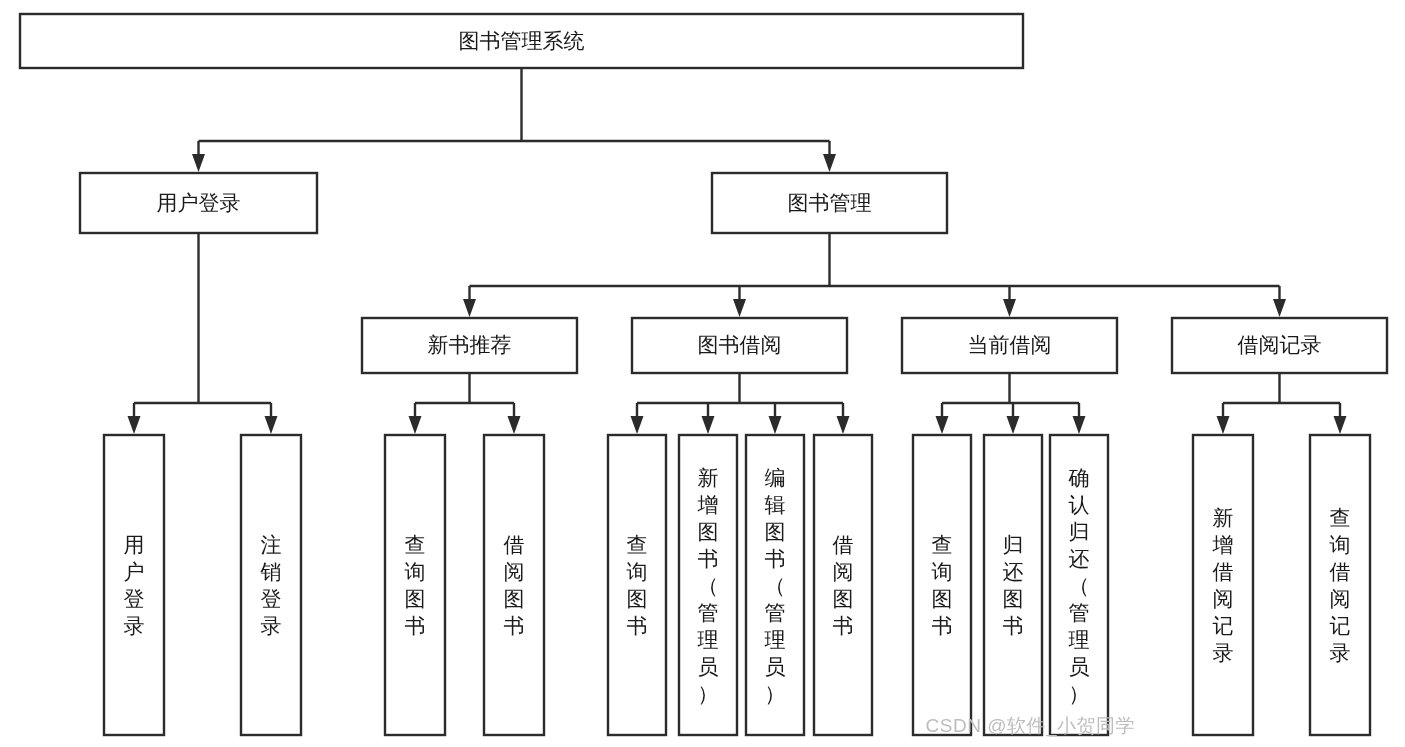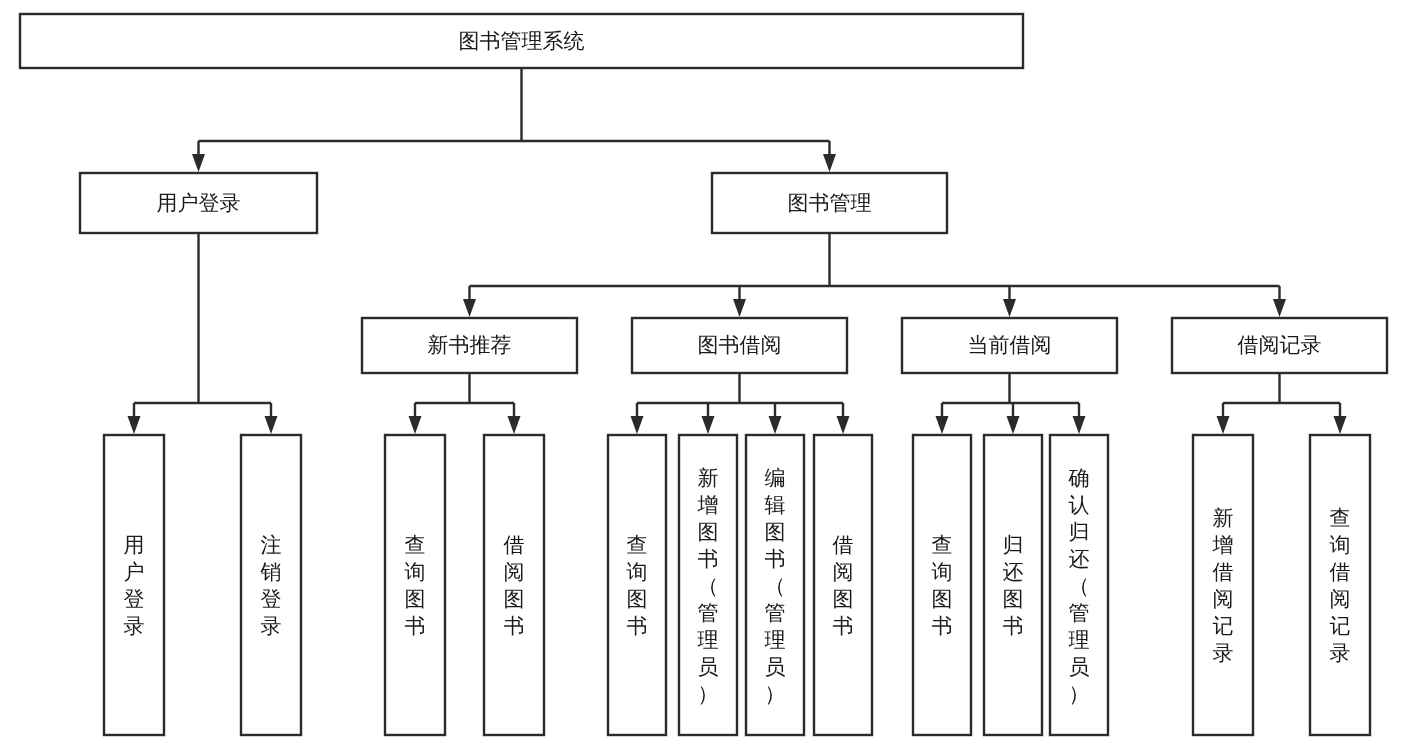--- a/index.html
+++ b/index.html
@@ -214,13 +214,14 @@
         <g>
           <rect class="node-box" x="1193" y="435" width="60" height="300"></rect>
           <text class="node-label-v" x="1223" y="525.06"><tspan x="1223" dy="0">新</tspan><tspan x="1223" dy="27">增</tspan><tspan x="1223" dy="27">借</tspan><tspan x="1223" dy="27">阅</tspan><tspan x="1223" dy="27">记</tspan><tspan x="1223" dy="27">录</tspan></text>
         </g>
         <g>
           <rect class="node-box" x="1310" y="435" width="60" height="300"></rect>
           <text class="node-label-v" x="1340" y="525.06"><tspan x="1340" dy="0">查</tspan><tspan x="1340" dy="27">询</tspan><tspan x="1340" dy="27">借</tspan><tspan x="1340" dy="27">阅</tspan><tspan x="1340" dy="27">记</tspan><tspan x="1340" dy="27">录</tspan></text>
         </g>
       </g>
   </svg>
+  <div class="watermark">CSDN @软件_小贺同学</div>
 </div>
 
 </body></html>

